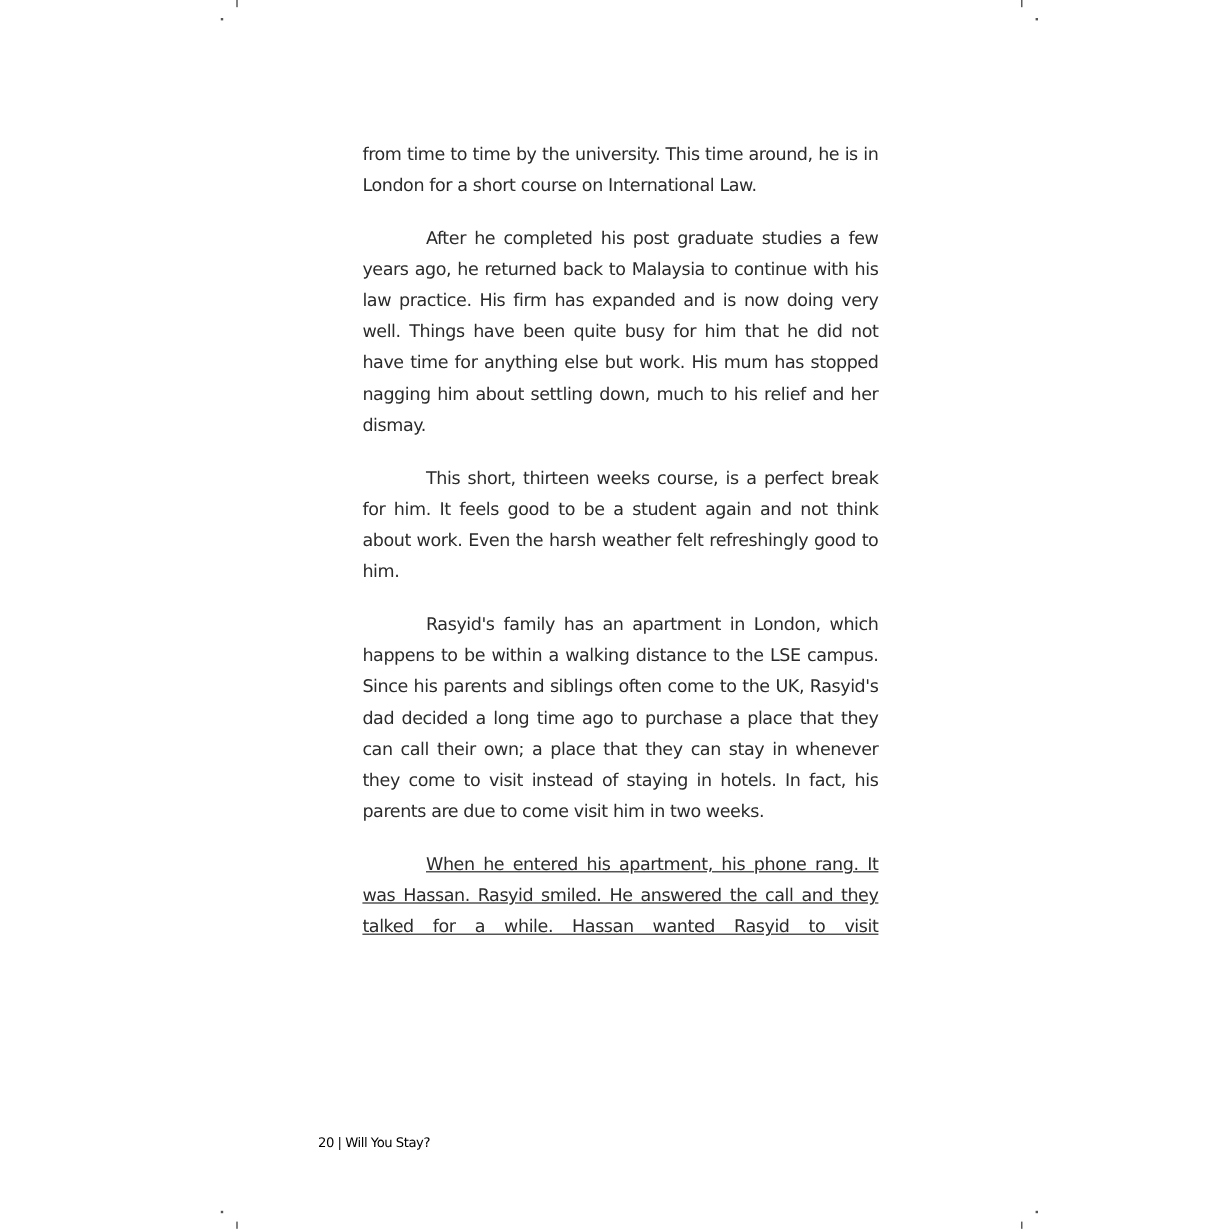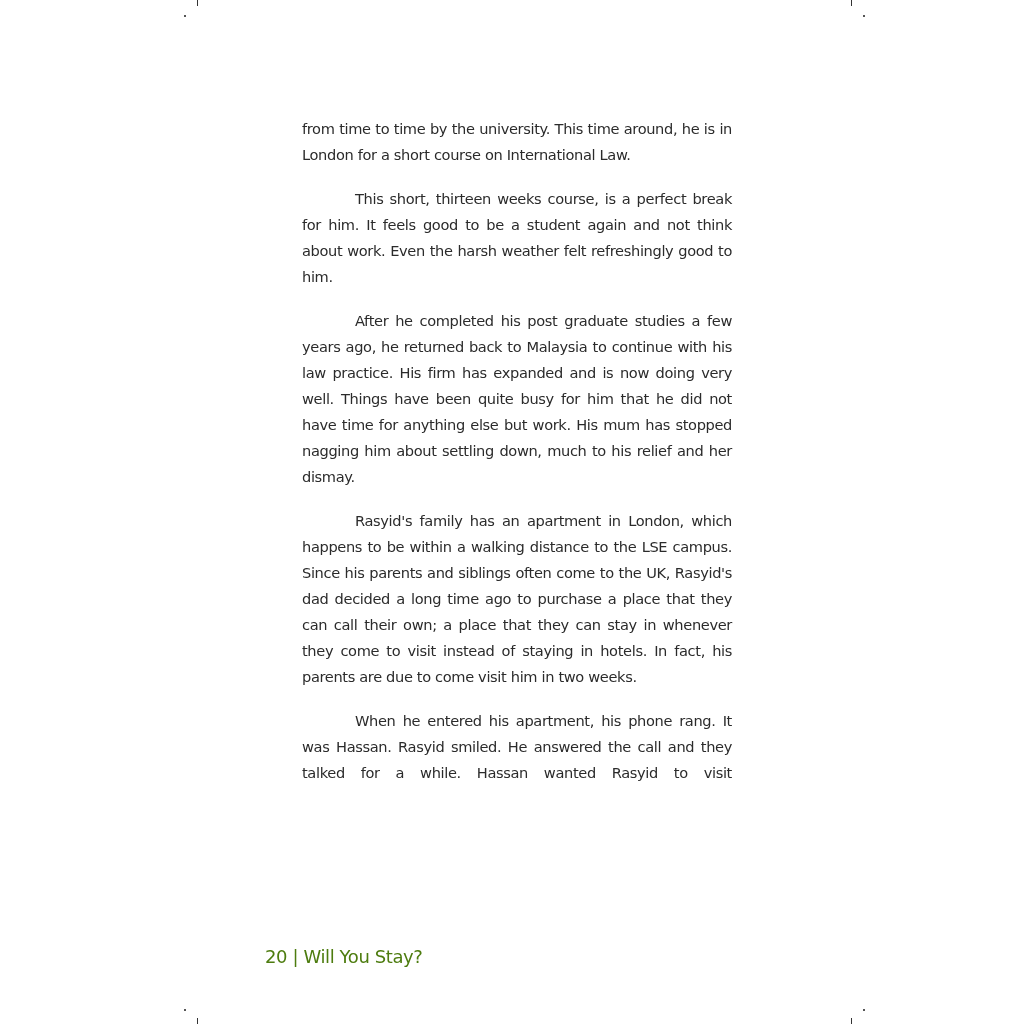--- a/index.html
+++ b/index.html
@@ -8,43 +8,43 @@
     .crop { position: absolute; background: #333; }
     .crop.v { width: 1px; height: 6px; }
     .crop.dot { width: 2px; height: 2px; background: #555; }
     .text-block {
       position: absolute; left: 302px; top: 116px; width: 430px;
       font-family: "DejaVu Sans", sans-serif; font-size: 14.6px; color: #2b2b2b;
       line-height: 26px; letter-spacing: -0.35px;
     }
     .para { margin: 0 0 18px 0; text-align: justify; text-align-last: left; }
     .para.indent { text-indent: 53px; }
-    .para.last { text-align-last: justify; }
+    .para.last { text-align-last: justify; text-decoration: underline; }
     .footer {
       position: absolute; left: 265px; top: 946px;
-      font-family: "DejaVu Sans", sans-serif; font-size: 18px; color: #4d7c0f; letter-spacing: -0.4px;
+      font-family: "DejaVu Sans", sans-serif; font-size: 11px; color: #000000; letter-spacing: -0.4px;
     }
   </style>
 </head>
 <body>
 
 <div class="page">
   <div class="crop v" style="left:197px; top:0px;"></div>
   <div class="crop dot" style="left:184px; top:15px;"></div>
   <div class="crop v" style="left:851px; top:0px;"></div>
   <div class="crop dot" style="left:863px; top:15px;"></div>
   <div class="crop dot" style="left:184px; top:1009px;"></div>
   <div class="crop v" style="left:197px; top:1018px;"></div>
   <div class="crop dot" style="left:863px; top:1009px;"></div>
   <div class="crop v" style="left:851px; top:1018px;"></div>
 
   <div class="text-block">
     <p class="para">from time to time by the university. This time around, he is in London for a short course on International Law.</p>
+    <p class="para indent">After he completed his post graduate studies a few years ago, he returned back to Malaysia to continue with his law practice. His firm has expanded and is now doing very well. Things have been quite busy for him that he did not have time for anything else but work. His mum has stopped nagging him about settling down, much to his relief and her dismay.</p>
     <p class="para indent">This short, thirteen weeks course, is a perfect break for him. It feels good to be a student again and not think about work. Even the harsh weather felt refreshingly good to him.</p>
-    <p class="para indent">After he completed his post graduate studies a few years ago, he returned back to Malaysia to continue with his law practice. His firm has expanded and is now doing very well. Things have been quite busy for him that he did not have time for anything else but work. His mum has stopped nagging him about settling down, much to his relief and her dismay.</p>
     <p class="para indent">Rasyid's family has an apartment in London, which happens to be within a walking distance to the LSE campus. Since his parents and siblings often come to the UK, Rasyid's dad decided a long time ago to purchase a place that they can call their own; a place that they can stay in whenever they come to visit instead of staying in hotels. In fact, his parents are due to come visit him in two weeks.</p>
     <p class="para indent last">When he entered his apartment, his phone rang. It was Hassan. Rasyid smiled. He answered the call and they talked for a while. Hassan wanted Rasyid to visit</p>
   </div>
 
   <div class="footer">
     <span>20</span><span> <span>|</span> </span><span>Will You Stay?</span>
   </div>
 </div>
 
 </body></html>

